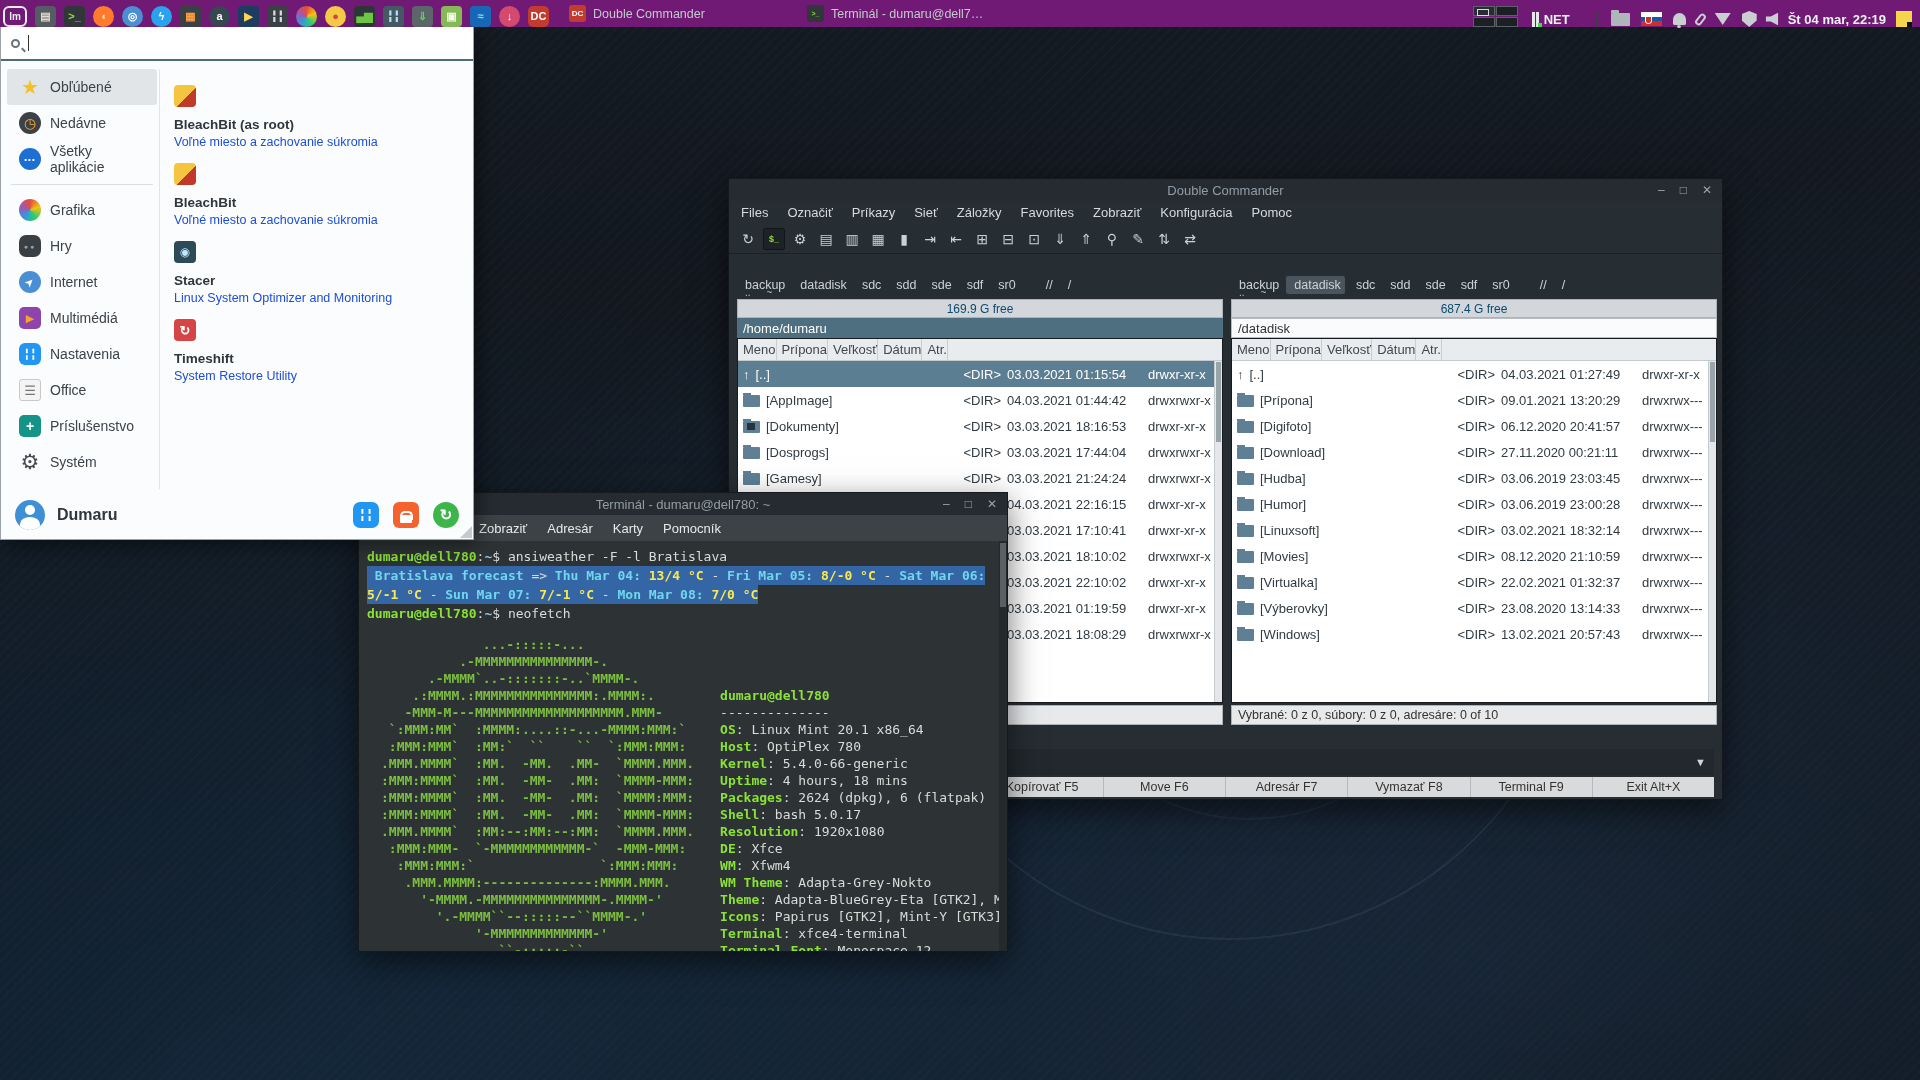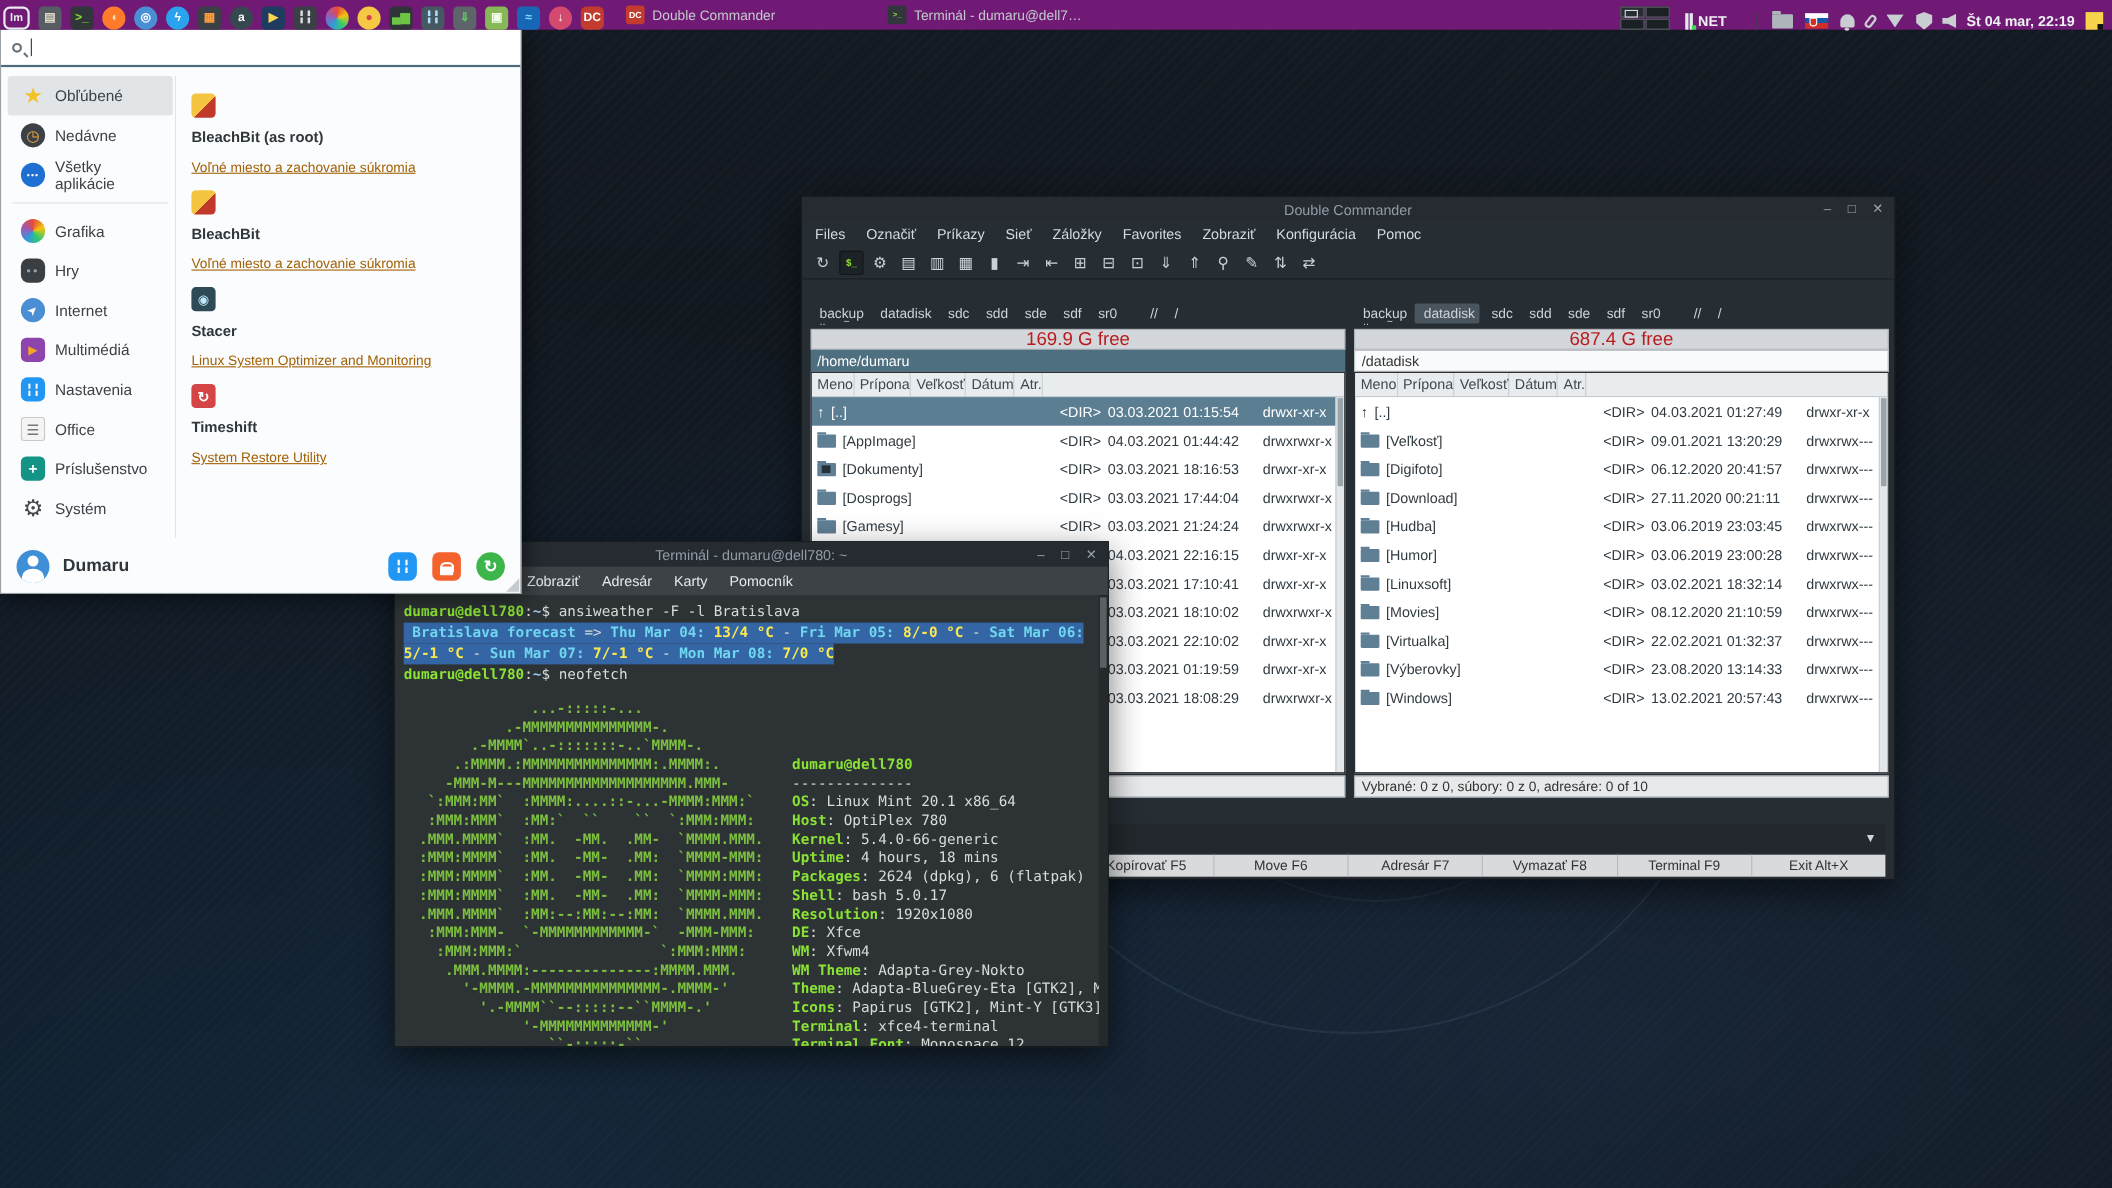--- a/index.html
+++ b/index.html
@@ -81,21 +81,21 @@
   .ic-office { background:#f4f4f4; border:1px solid #c9c9c9; border-radius:3px; } .ic-office::before { content:"☰"; color:#777; font-size:13px; }
   .ic-accessories { background:#139487; border-radius:5px; } .ic-accessories::before { content:"+"; color:#fff; font-weight:bold; font-size:14px; }
   .ic-system::before { content:"⚙"; color:#454a50; font-size:21px; }
   #wapps { position:absolute; left:158px; top:42px; right:6px; bottom:50px; border-left:1px solid #e2e5e8; padding:8px 0 0 10px; }
   .wapp { display:flex; gap:10px; padding:6px 4px; align-items:flex-start;flex-direction:column; }
   .wapp .ai { width:22px; height:22px; border-radius:4px; flex:0 0 auto; display:flex; align-items:center; justify-content:center; margin-top:2px; }
   .ic-bleachbit { background:linear-gradient(135deg,#f5c542 55%,#c0392b 55%); border-radius:3px 10px 3px 10px; }
   .ic-stacer { background:#2e4a57; border-radius:50%; } .ic-stacer::before { content:"◉"; color:#bfe9ff; font-size:12px; }
   .ic-timeshift { background:#d64545; border-radius:50%; } .ic-timeshift::before { content:"↻"; color:#fff; font-weight:bold; font-size:13px; }
   .wapp .at { font-size:13.5px; font-weight:bold; color:#2f363c; }
-  .wapp .as { font-size:12.5px; color:#a16207; margin-top:13px;text-decoration:underline; }
+  .wapp .as { font-size:12.5px; color:#1d4ed8; margin-top:3px; }
   #wfoot { position:absolute; left:0; bottom:0; width:100%; height:48px; display:flex; align-items:center; padding:0 14px; gap:12px; }
   #avatar { width:30px; height:30px; border-radius:50%; background:#3f8fd6; position:relative; overflow:hidden; }
   #avatar::before { content:""; position:absolute; left:10px; top:5px; width:10px; height:10px; border-radius:50%; background:#fff; }
   #avatar::after { content:""; position:absolute; left:5px; top:17px; width:20px; height:14px; border-radius:50% 50% 0 0; background:#fff; }
   #wuser { font-size:16px; font-weight:bold; color:#2f363c; }
   #wfoot .fsp { flex:1; }
   .fbtn { width:26px; height:26px; border-radius:6px; display:flex; align-items:center; justify-content:center; }
   .ic-settings-f { background:#2196f3; border-radius:7px; } .ic-settings-f::before { content:"╏╏"; color:#fff; font-size:12px; }
   .ic-lock { background:#f4622e; } .ic-lock::before { content:""; width:9px; height:7px; border:2px solid #fff; border-bottom:none; border-radius:5px 5px 0 0; display:block; margin-bottom:-1px; }
   .ic-lock::after { content:""; width:12px; height:8px; background:#fff; display:block; position:absolute; margin-top:7px; border-radius:1px; }
@@ -113,21 +113,21 @@
   #dctools { height:30px; display:flex; align-items:center; gap:4px; padding:0 8px; background:#262d33; border-bottom:1px solid #1b2024; }
   .tbtn { min-width:22px; height:22px; display:flex; align-items:center; justify-content:center; color:#c9d1d7; font-size:14px; }
   .tbtn.dark { background:#1d2226; border:1px solid #121619; border-radius:2px; color:#8ae234; font-size:9px; font-weight:bold; }
   .panel { position:absolute; top:75px; width:486px; bottom:74px; }
   #lpanel { left:8px; } #rpanel { left:502px; }
   .drivebar { height:26px; display:flex; align-items:center; gap:3px; color:#ccd3d8; font-size:12.5px; }
   .dbtn { display:flex; align-items:center; gap:4px; padding:2px 4px; border-radius:2px;margin-top:36px; }
   .dbtn.sel { background:#4a545c; }
   .tabrow { height:19px; display:flex; align-items:flex-end; gap:4px; padding:0 2px; color:#b9c2c9; font-size:10px; }
   .tabrow span { padding:1px 6px; }
-  .freebar { height:19px; background:#d3d7db; border:1px solid #aeb3b8; color:#b91c1c; font-size:17px;
+  .freebar { height:19px; background:#d3d7db; border:1px solid #aeb3b8; color:#0c4a6e; font-size:12px;
     display:flex; align-items:center; justify-content:center; }
   .pathbar { height:20px; font-size:13px; display:flex; align-items:center; padding:0 6px; }
   .pathbar.active { background:#4e6f80; color:#fff; }
   .pathbar.inactive { background:#fafbfc; color:#333; border:1px solid #b8bdc2; }
   .ftable { position:absolute; top:84px; bottom:22px; left:0; right:0; background:#fff; border:1px solid #171b1f; overflow:hidden; }
   .fhead { display:flex; height:22px; background:#e9ecee; border-bottom:1px solid #c6cbd0; color:#40484e; font-size:13px; }
   .fhead span { display:flex; align-items:center; padding-left:5px; border-right:1px solid #c9ced2; }
   .frow { display:flex; height:26px; align-items:center; color:#313b42; font-size:13px; }
   .frow.sel { background:#5c7e93; color:#fff; }
   .c-name { width:143px; display:flex; align-items:center; gap:6px; padding-left:5px; overflow:hidden; white-space:nowrap; }
@@ -479,21 +479,21 @@
             </span>
             <span class="c-ext"></span>
             <span class="c-size">&lt;DIR&gt;</span>
             <span class="c-date">04.03.2021 01:27:49</span>
             <span class="c-attr">drwxr-xr-x</span>
           </div>
 
           <div class="frow">
             <span class="c-name">
               <span class="fi"></span>
-              <span>[Veľkosť]</span>
+              <span>[Prípona]</span>
             </span>
             <span class="c-ext"></span>
             <span class="c-size">&lt;DIR&gt;</span>
             <span class="c-date">09.01.2021 13:20:29</span>
             <span class="c-attr">drwxrwx---</span>
           </div>
 
           <div class="frow">
             <span class="c-name">
               <span class="fi"></span>

